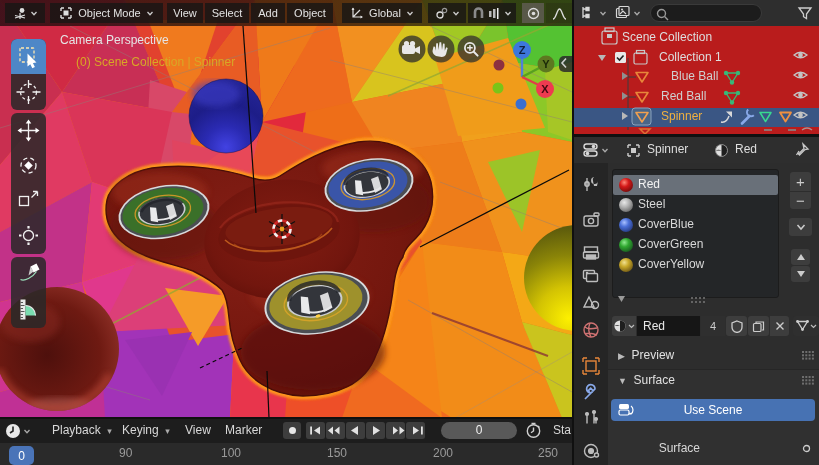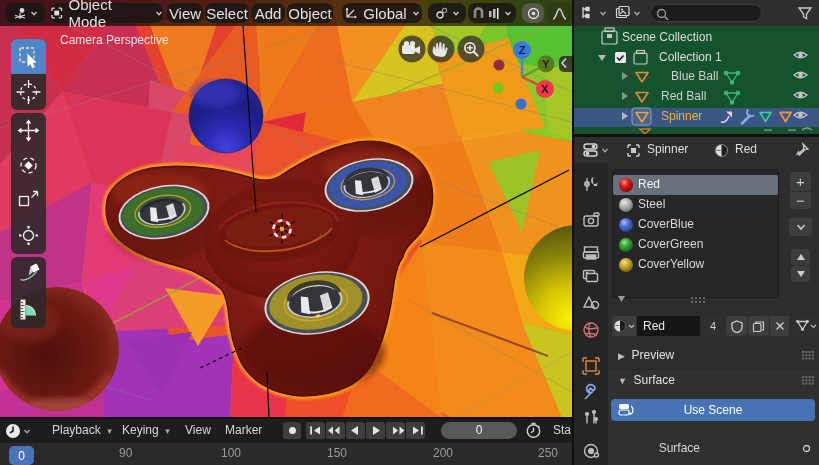--- a/index.html
+++ b/index.html
@@ -1,17 +1,17 @@
 <!DOCTYPE html>
 <html><head><meta charset="utf-8"><style>
 *{margin:0;padding:0;box-sizing:border-box}
 html,body{width:819px;height:465px;overflow:hidden;background:#101010;font-family:"Liberation Sans",sans-serif}
 .abs{position:absolute}
 .tx{color:#dedede;font-size:12px;white-space:nowrap}
-.pill{position:absolute;background:rgba(24,22,21,.82);border-radius:8px;color:#e2e2e2;font-size:15px;display:flex;align-items:center;justify-content:center}
+.pill{position:absolute;background:rgba(24,22,21,.82);border-radius:0;color:#e2e2e2;font-size:11px;display:flex;align-items:center;justify-content:center}
 .btn{position:absolute;background:#3d3d3d;border-radius:3px;color:#ccc;display:flex;align-items:center;justify-content:center}
 </style></head>
 <body>
 
 <div class="abs" style="left:0;top:0;width:572px;height:418px;overflow:hidden">
 <svg width="572" height="418">
 <defs>
 <radialGradient id="gBlue" cx="50%" cy="92%" r="95%">
  <stop offset="0%" stop-color="#4242e2"></stop>
           <stop offset="30%" stop-color="#2a2ab2"></stop>
@@ -358,20 +358,21 @@
         </g>
 <g transform="translate(17.5,270.5)">
           <rect x="-8" y="-10" width="5" height="20" fill="#e8e8e8" stroke="none"></rect>
           <path d="M-8,-7 h2.5 M-8,-4 h4 M-8,-1 h2.5 M-8,2 h4 M-8,5 h2.5 M-8,8 h2.5" stroke="#555" stroke-width="1"></path>
           <path d="M-3,-4 A 10 10 0 0 1 7,6 L-3,6 Z" fill="#7adcb0" stroke="none"></path>
           <path d="M-3,-4 A 10 10 0 0 1 7,6" stroke="#e8e8e8" stroke-width="1.2"></path>
         </g>
 </g>
 </svg>
 <div class="abs tx" style="left:60px;top:33px;color:#e5e5e5">Camera Perspective</div>
+<div class="abs tx" style="left:76px;top:55px;color:#d8a826">(0) Scene Collection | Spinner</div>
 </div>
 
 <div class="abs" style="left:0;top:418px;width:572px;height:47px;background:#1d1d1d">
  <div class="abs" style="left:0;top:25px;width:572px;height:22px;background:#2a2a2a"></div>
  <div class="abs" style="left:5px;top:3px;width:36px;height:19px;display:flex;align-items:center;gap:2px">
   <svg width="16" height="16" viewBox="0 0 16 16">
         <circle cx="8" cy="8" r="7" fill="#e8e8e8"></circle>
         <path d="M8,3.5 V8 L5,10" stroke="#222" stroke-width="1.6" fill="none"></path>
       </svg>
   <svg width="8" height="8">
@@ -410,21 +411,21 @@
     </svg>
  <div class="abs tx" style="left:553px;top:5px;color:#d8d8d8">Sta</div>
  <div class="abs" style="left:9px;top:28px;width:25px;height:19px;background:#4a74b8;border-radius:5px;color:#fff;font-size:12px;text-align:center;line-height:20px">0</div>
  <div class="abs tx" style="left:119px;top:28px;color:#9a9a9a">90</div>
  <div class="abs tx" style="left:221px;top:28px;color:#9a9a9a">100</div>
  <div class="abs tx" style="left:327px;top:28px;color:#9a9a9a">150</div>
  <div class="abs tx" style="left:433px;top:28px;color:#9a9a9a">200</div>
  <div class="abs tx" style="left:538px;top:28px;color:#9a9a9a">250</div>
 </div>
 
-<div class="abs" style="left:574px;top:0;width:245px;height:134px;background:#14532d">
+<div class="abs" style="left:574px;top:0;width:245px;height:134px;background:#b91c1c">
  <div class="abs" style="left:0;top:0;width:245px;height:26px;background:#2e2e2e"></div>
  <div class="abs" style="left:6px;top:4px;display:flex;align-items:center;gap:2px">
   <svg width="17" height="17" viewBox="0 0 17 17">
         <path d="M3,3 v11 M3,5 h3 M6,3.5 h3 v3 h-3 z M3,12 h3 M6,10.5 h3 v3 h-3 z" stroke="#d8d8d8" stroke-width="1.3" fill="none"></path>
         <rect x="6" y="3.5" width="3" height="3" fill="#d8d8d8"></rect>
         <rect x="6" y="10.5" width="3" height="3" fill="#d8d8d8"></rect>
       </svg>
   <svg width="8" height="8">
         <path d="M1.5,3 L4,5.8 L6.5,3" stroke="#aaa" stroke-width="1.3" fill="none"></path>
       </svg>

